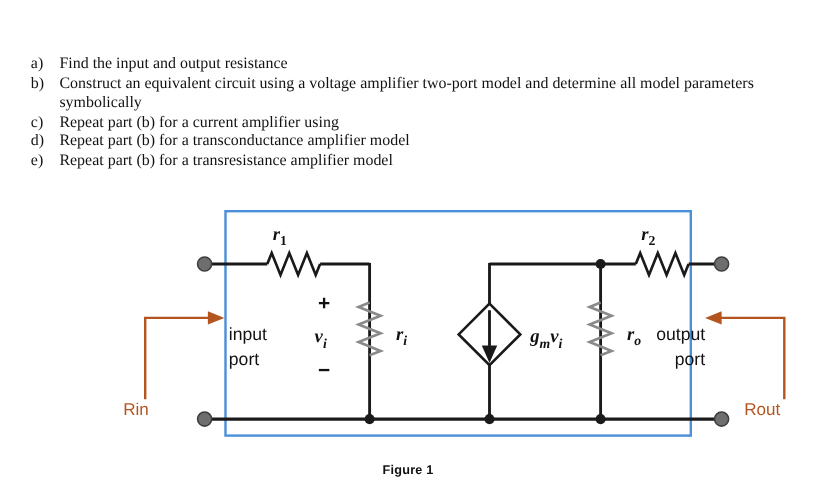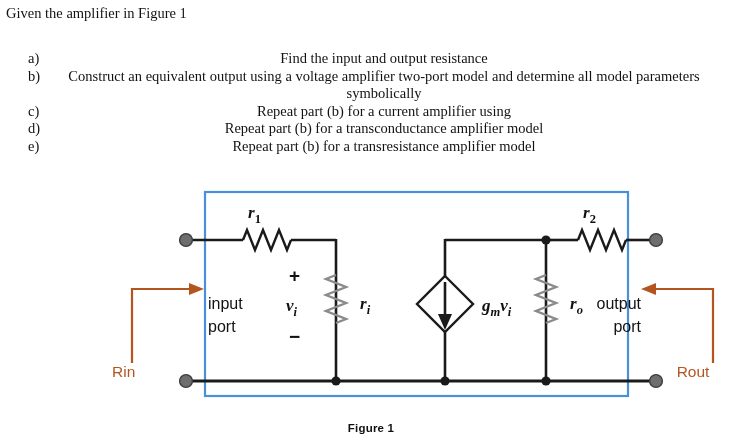--- a/index.html
+++ b/index.html
@@ -46,21 +46,20 @@
     margin-bottom: 0px;
   }
   .task-marker {
     width: 26px;
     flex: 0 0 26px;
     text-align: left;
   }
   .task-text {
     flex: 1 1 auto;
     max-width: 660px;
-    text-align: center;
   }
   #figure-area {
     position: absolute;
     left: 0;
     top: 178px;
     width: 742px;
     height: 269px;
     text-decoration: underline;
   }
   svg.circuit {
@@ -79,32 +78,31 @@
     font-weight: bold;
     color: #111111;
     letter-spacing: 0.2px;
   }
 </style>
 </head>
 <body>
 
 <div id="page">
 
-  <div class="prompt-line">Given the amplifier in Figure 1</div>
 
   <div class="task-list">
 
     <div class="task-item">
       <span class="task-marker">a)</span>
       <span class="task-text">Find the input and output resistance</span>
     </div>
 
     <div class="task-item">
       <span class="task-marker">b)</span>
-      <span class="task-text">Construct an equivalent output using a voltage amplifier two-port model and determine all model parameters symbolically</span>
+      <span class="task-text">Construct an equivalent circuit using a voltage amplifier two-port model and determine all model parameters symbolically</span>
     </div>
 
     <div class="task-item">
       <span class="task-marker">c)</span>
       <span class="task-text">Repeat part (b) for a current amplifier using</span>
     </div>
 
     <div class="task-item">
       <span class="task-marker">d)</span>
       <span class="task-text">Repeat part (b) for a transconductance amplifier model</span>

